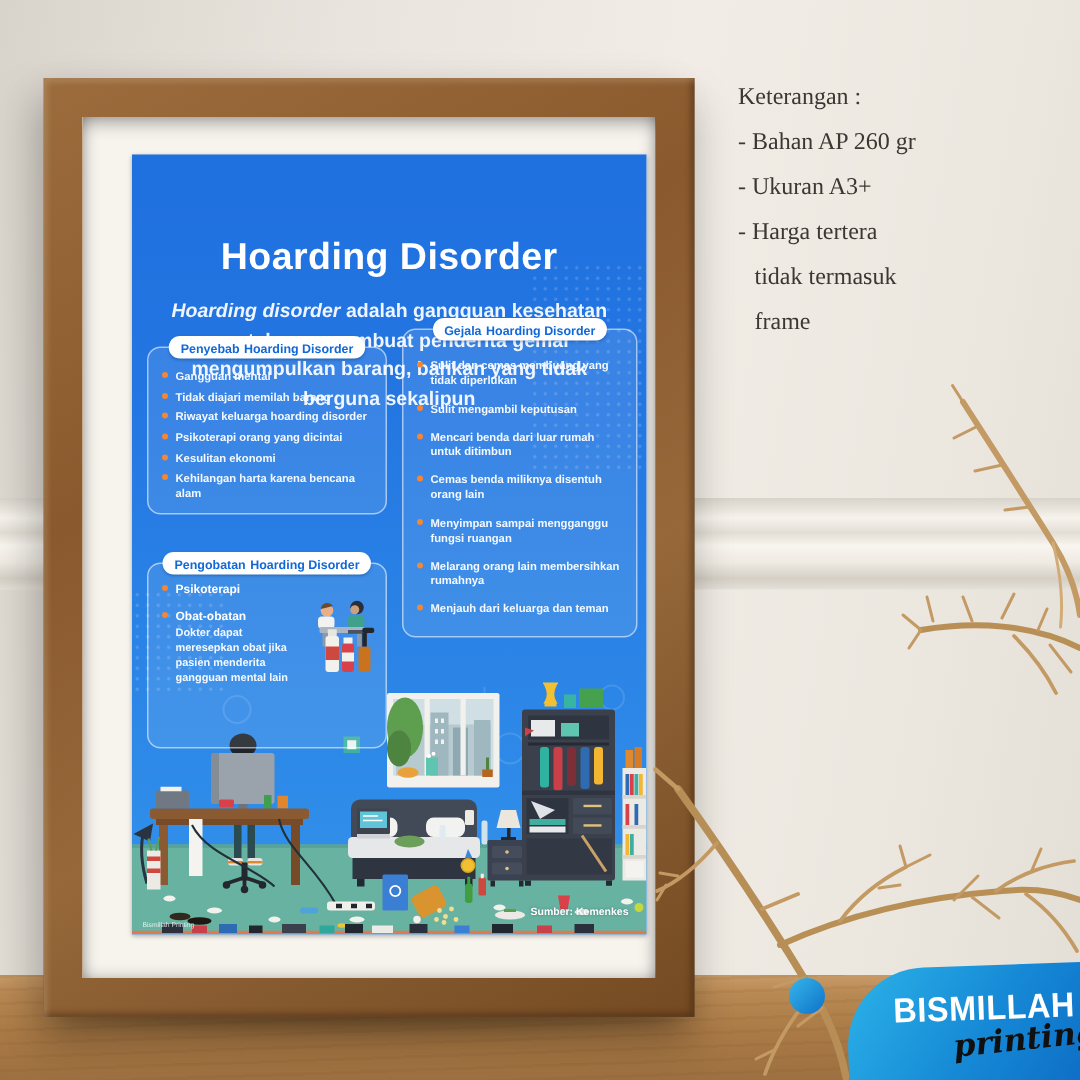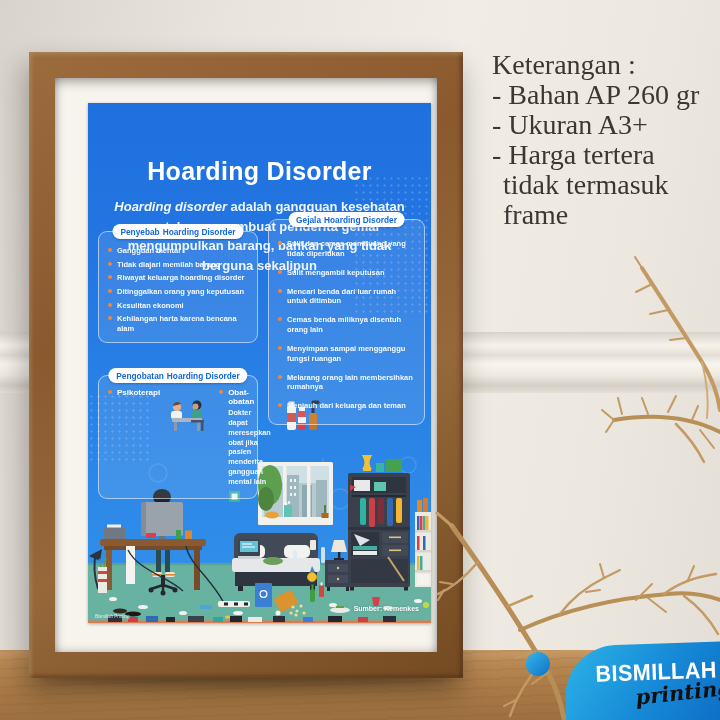--- a/index.html
+++ b/index.html
@@ -45,37 +45,37 @@
   .panel.gejala{left:180px;top:116px;width:157px;height:206px;}
   .pill{position:absolute;top:-8px;left:50%;transform:translateX(-50%);white-space:nowrap;
     background:#fff;color:#1268d8;border-radius:9px;padding:2.5px 8px;
     font-size:8.3px;font-weight:800;box-shadow:0 1px 2px rgba(0,30,80,.3);}
   .pill .lead{margin-right:3px;}
   .plist{display:flex;flex-direction:column;justify-content:space-evenly;
     height:100%;box-sizing:border-box;padding:10px 7px 4px 9px;}
   .pitem{display:flex;font-size:7.5px;line-height:1.3;font-weight:600;color:#f4f9ff;}
   .pitem::before{content:"";flex:0 0 4px;width:4px;height:4px;border-radius:50%;
     background:#f58634;margin:2px 5px 0 0;}
-  .treat{display:flex;flex-direction:row;height:100%;box-sizing:border-box;
+  .treat{display:flex;flex-direction:column;height:100%;box-sizing:border-box;
     padding:12px 6px 6px 9px;gap:9px;}
   .tblock{position:relative;padding-right:50px;}
   .ttitle{display:flex;font-size:8px;font-weight:800;}
   .ttitle::before{content:"";flex:0 0 4px;width:4px;height:4px;border-radius:50%;
     background:#f58634;margin:2px 5px 0 0;}
   .tdesc{font-size:7.3px;line-height:1.35;font-weight:600;margin:2px 0 0 9px;color:#f4f9ff;}
   .ticon{position:absolute;right:0;top:8px;}
   .illu{position:absolute;left:0;bottom:0;width:343px;height:168px;}
   .source{position:absolute;right:12px;bottom:11px;font-size:7px;font-weight:700;color:#fff;
     text-shadow:0 0 2px rgba(0,60,60,.4);}
   .watermark{position:absolute;left:7px;bottom:4px;font-size:4.5px;color:rgba(255,255,255,.8);}
   
   .branches{position:absolute;left:0;top:0;pointer-events:none;}
   
   .keterangan{position:absolute;left:492px;top:50px;width:222px;
-    font-family:"Liberation Serif",serif;font-size:28px;line-height:30px;color:#3b3733;}
+    font-family:"Liberation Serif",serif;font-size:16px;line-height:30px;color:#3b3733;}
   .keterangan .line.indent{padding-left:11px;}
   
   .logo-dot{position:absolute;left:526px;top:652px;width:24px;height:24px;border-radius:50%;
     background:linear-gradient(135deg,#35b6ea,#0f72c8);}
   .logo-blob{position:absolute;left:565px;top:644px;width:162px;height:82px;
     border-top-left-radius:52px;transform:rotate(-2deg);
     background:linear-gradient(125deg,#2cb3e8 0%,#1689d6 55%,#0d6cc4 100%);}
   .logo-brand{position:absolute;left:31px;top:15px;font-size:23px;font-weight:800;
     letter-spacing:.4px;color:#fff;transform:scaleX(.94);transform-origin:left;}
   .logo-tagline{position:absolute;left:70px;top:37px;font-size:21px;color:#101010;
@@ -336,21 +336,21 @@
         </div>
 
         <div class="panel penyebab">
           <div class="pill">
             <span class="lead">Penyebab</span><span>Hoarding Disorder</span>
           </div>
           <div class="plist">
             <div class="pitem">Gangguan mental</div>
             <div class="pitem">Tidak diajari memilah barang</div>
             <div class="pitem">Riwayat keluarga hoarding disorder</div>
-            <div class="pitem">Ditinggalkan orang yang keputusan</div>
+            <div class="pitem">Psikoterapi orang yang dicintai</div>
             <div class="pitem">Kesulitan ekonomi</div>
             <div class="pitem">Kehilangan harta karena bencana alam</div>
           </div>
         </div>
 
         <div class="panel pengobatan">
           <div class="pill">
             <span class="lead">Pengobatan</span><span>Hoarding Disorder</span>
           </div>
           <div class="treat">

